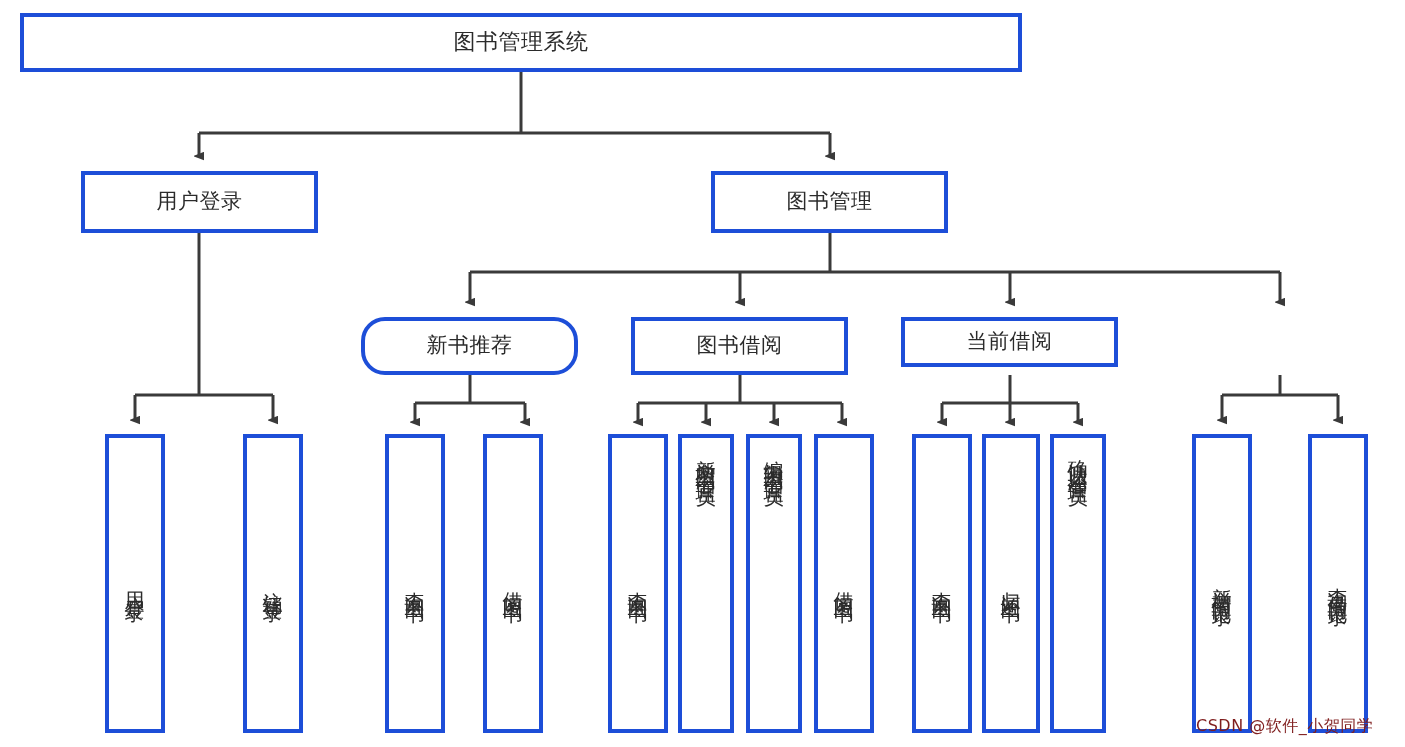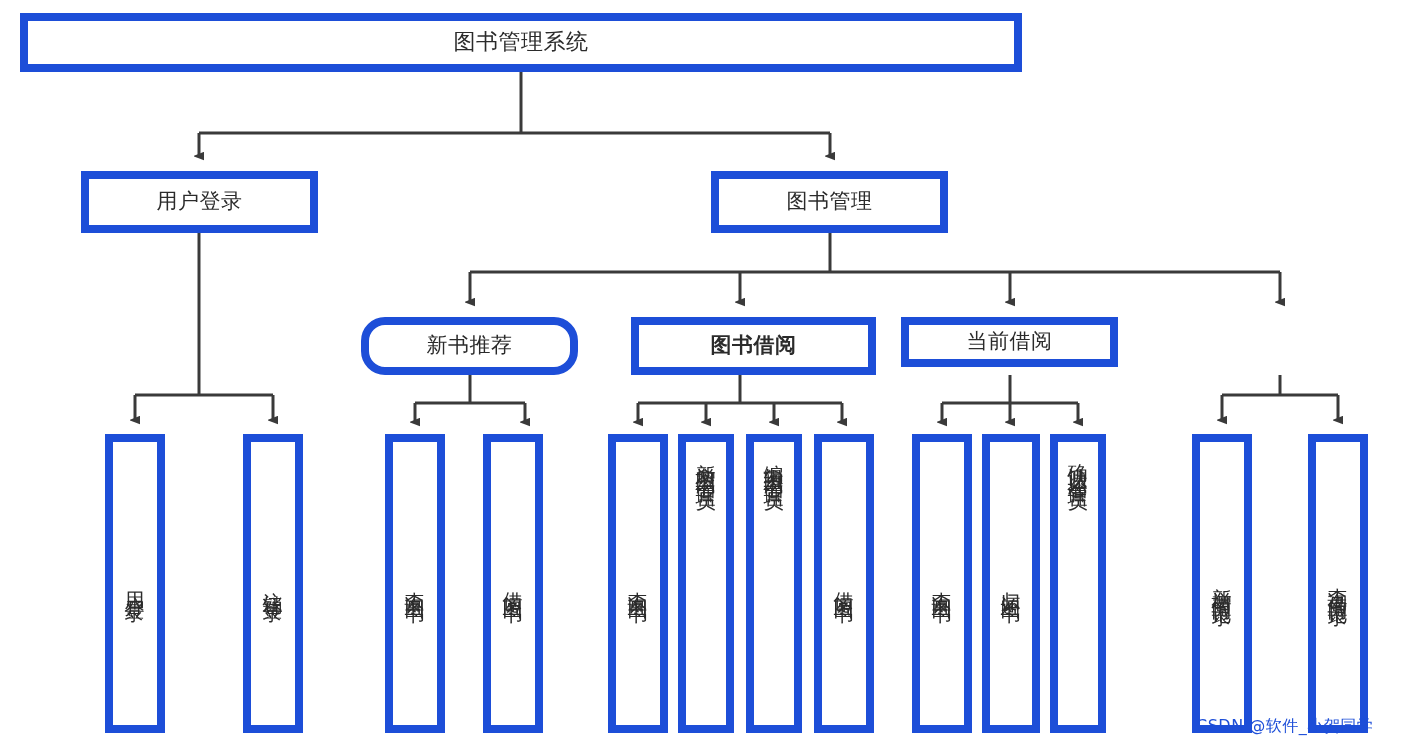--- a/index.html
+++ b/index.html
@@ -21,21 +21,21 @@
     position: absolute;
     left: 0;
     top: 0;
     width: 1405px;
     height: 747px;
     pointer-events: none;
   }
   .node {
     position: absolute;
     box-sizing: border-box;
-    border: 8px solid #1d4ed8;
+    border: 4px solid #1d4ed8;
     background: #ffffff;
     display: flex;
     align-items: center;
     justify-content: center;
     color: #2b2b2b;
     z-index: 2;
   }
   .node.h {
     
     font-size: 21px;
@@ -60,21 +60,21 @@
     letter-spacing: 4px;
   }
   .node.v.center {
     align-items: center;
   }
   .watermark {
     position: absolute;
     left: 1196px;
     top: 716px;
     font-size: 16px;
-    color: #1d4ed8;
+    color: #7f1d1d;
     white-space: nowrap;
     z-index: 3;
     letter-spacing: 0.5px;
   }
 </style>
 </head>
 <body>
 
 <div id="canvas">
 
@@ -135,21 +135,21 @@
   <div class="node h" style="left:81px; top:171px; width:237px; height:62px;">
     <span>用户登录</span>
   </div>
   <div class="node h" style="left:711px; top:171px; width:237px; height:62px;">
     <span>图书管理</span>
   </div>
 
   <div class="node h" style="left:361px; top:317px; width:217px; height:58px;border-radius:24px;">
     <span>新书推荐</span>
   </div>
-  <div class="node h" style="left:631px; top:317px; width:245px; height:58px;font-weight:bold;">
+  <div class="node h" style="left:631px; top:317px; width:217px; height:58px;">
     <span>图书借阅</span>
   </div>
   <div class="node h" style="left:901px; top:317px; width:217px; height:50px;">
     <span>当前借阅</span>
   </div>
 
   <div class="node v center" style="left:105px; top:434px; width:60px; height:299px;">
     <span class="vtext">用户登录</span>
   </div>
   <div class="node v center" style="left:243px; top:434px; width:60px; height:299px;">

